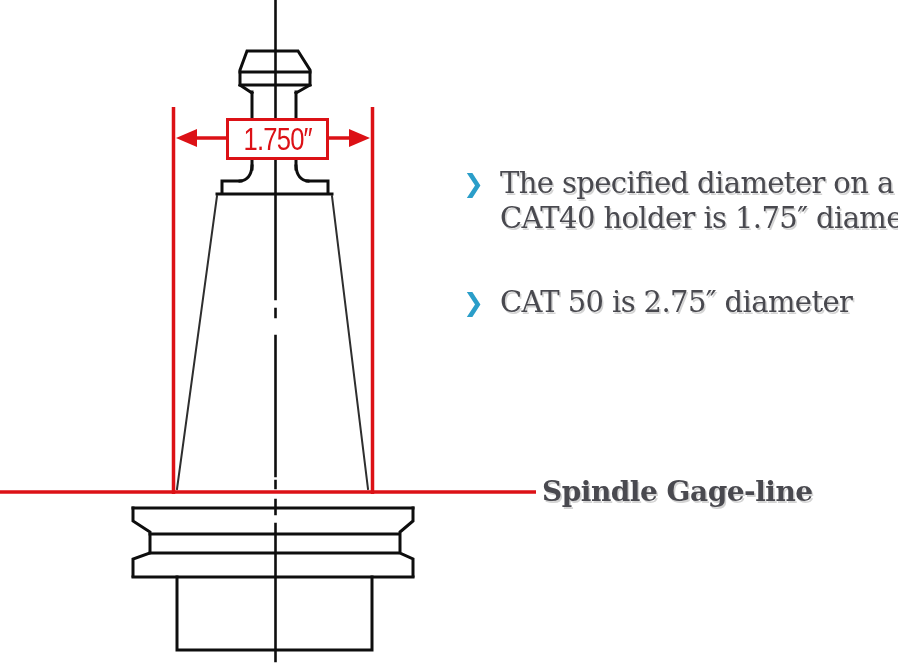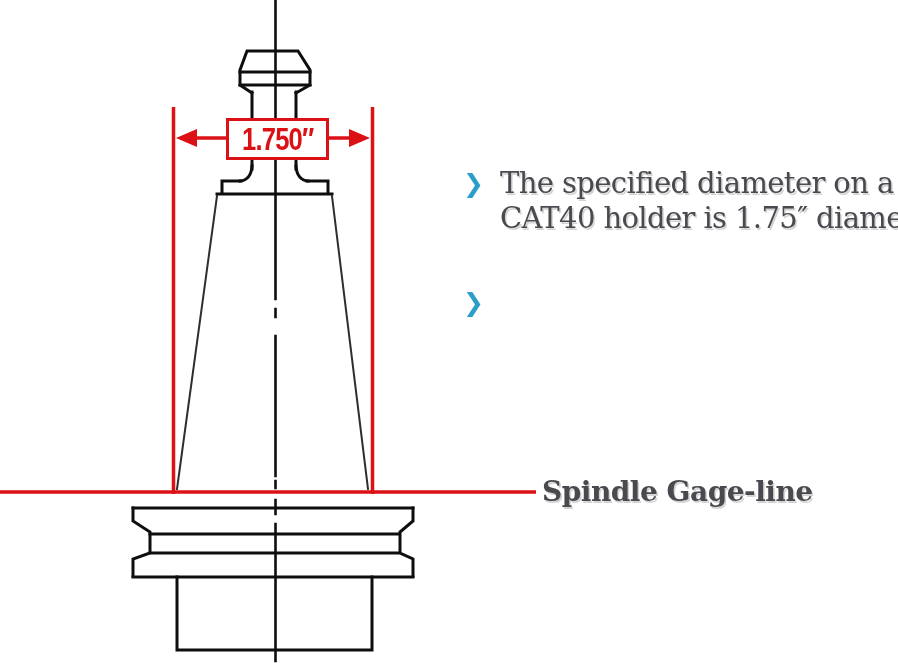--- a/index.html
+++ b/index.html
@@ -18,21 +18,20 @@
   }
   .drawing-svg{position:absolute;left:0;top:0;}
   .dim-box{
     position:absolute;
     left:226px;top:118px;
     width:97px;height:36px;
     border:3px solid var(--red);
     background:#ffffff;
     display:flex;align-items:center;justify-content:center;
     z-index:3;
-    font-weight:bold;
   }
   .dim-box span{
     font-family:"Liberation Sans", sans-serif;
     font-size:32px;
     color:var(--red);
     letter-spacing:-1px;
     transform:scaleX(0.8);
     white-space:nowrap;
   }
   .gage-label{
@@ -124,16 +123,19 @@
   <div class="bullets">
     <div class="bullet">
       <span class="marker">❯</span>
       <div class="lines">
         <div>The specified diameter on a</div>
         <div>CAT40 holder is 1.75″ diameter</div>
       </div>
     </div>
     <div class="bullet">
       <span class="marker">❯</span>
+      <div class="lines">
+        <div>CAT 50 is 2.75″ diameter</div>
+      </div>
     </div>
   </div>
 
 </div>
 
 </body></html>

